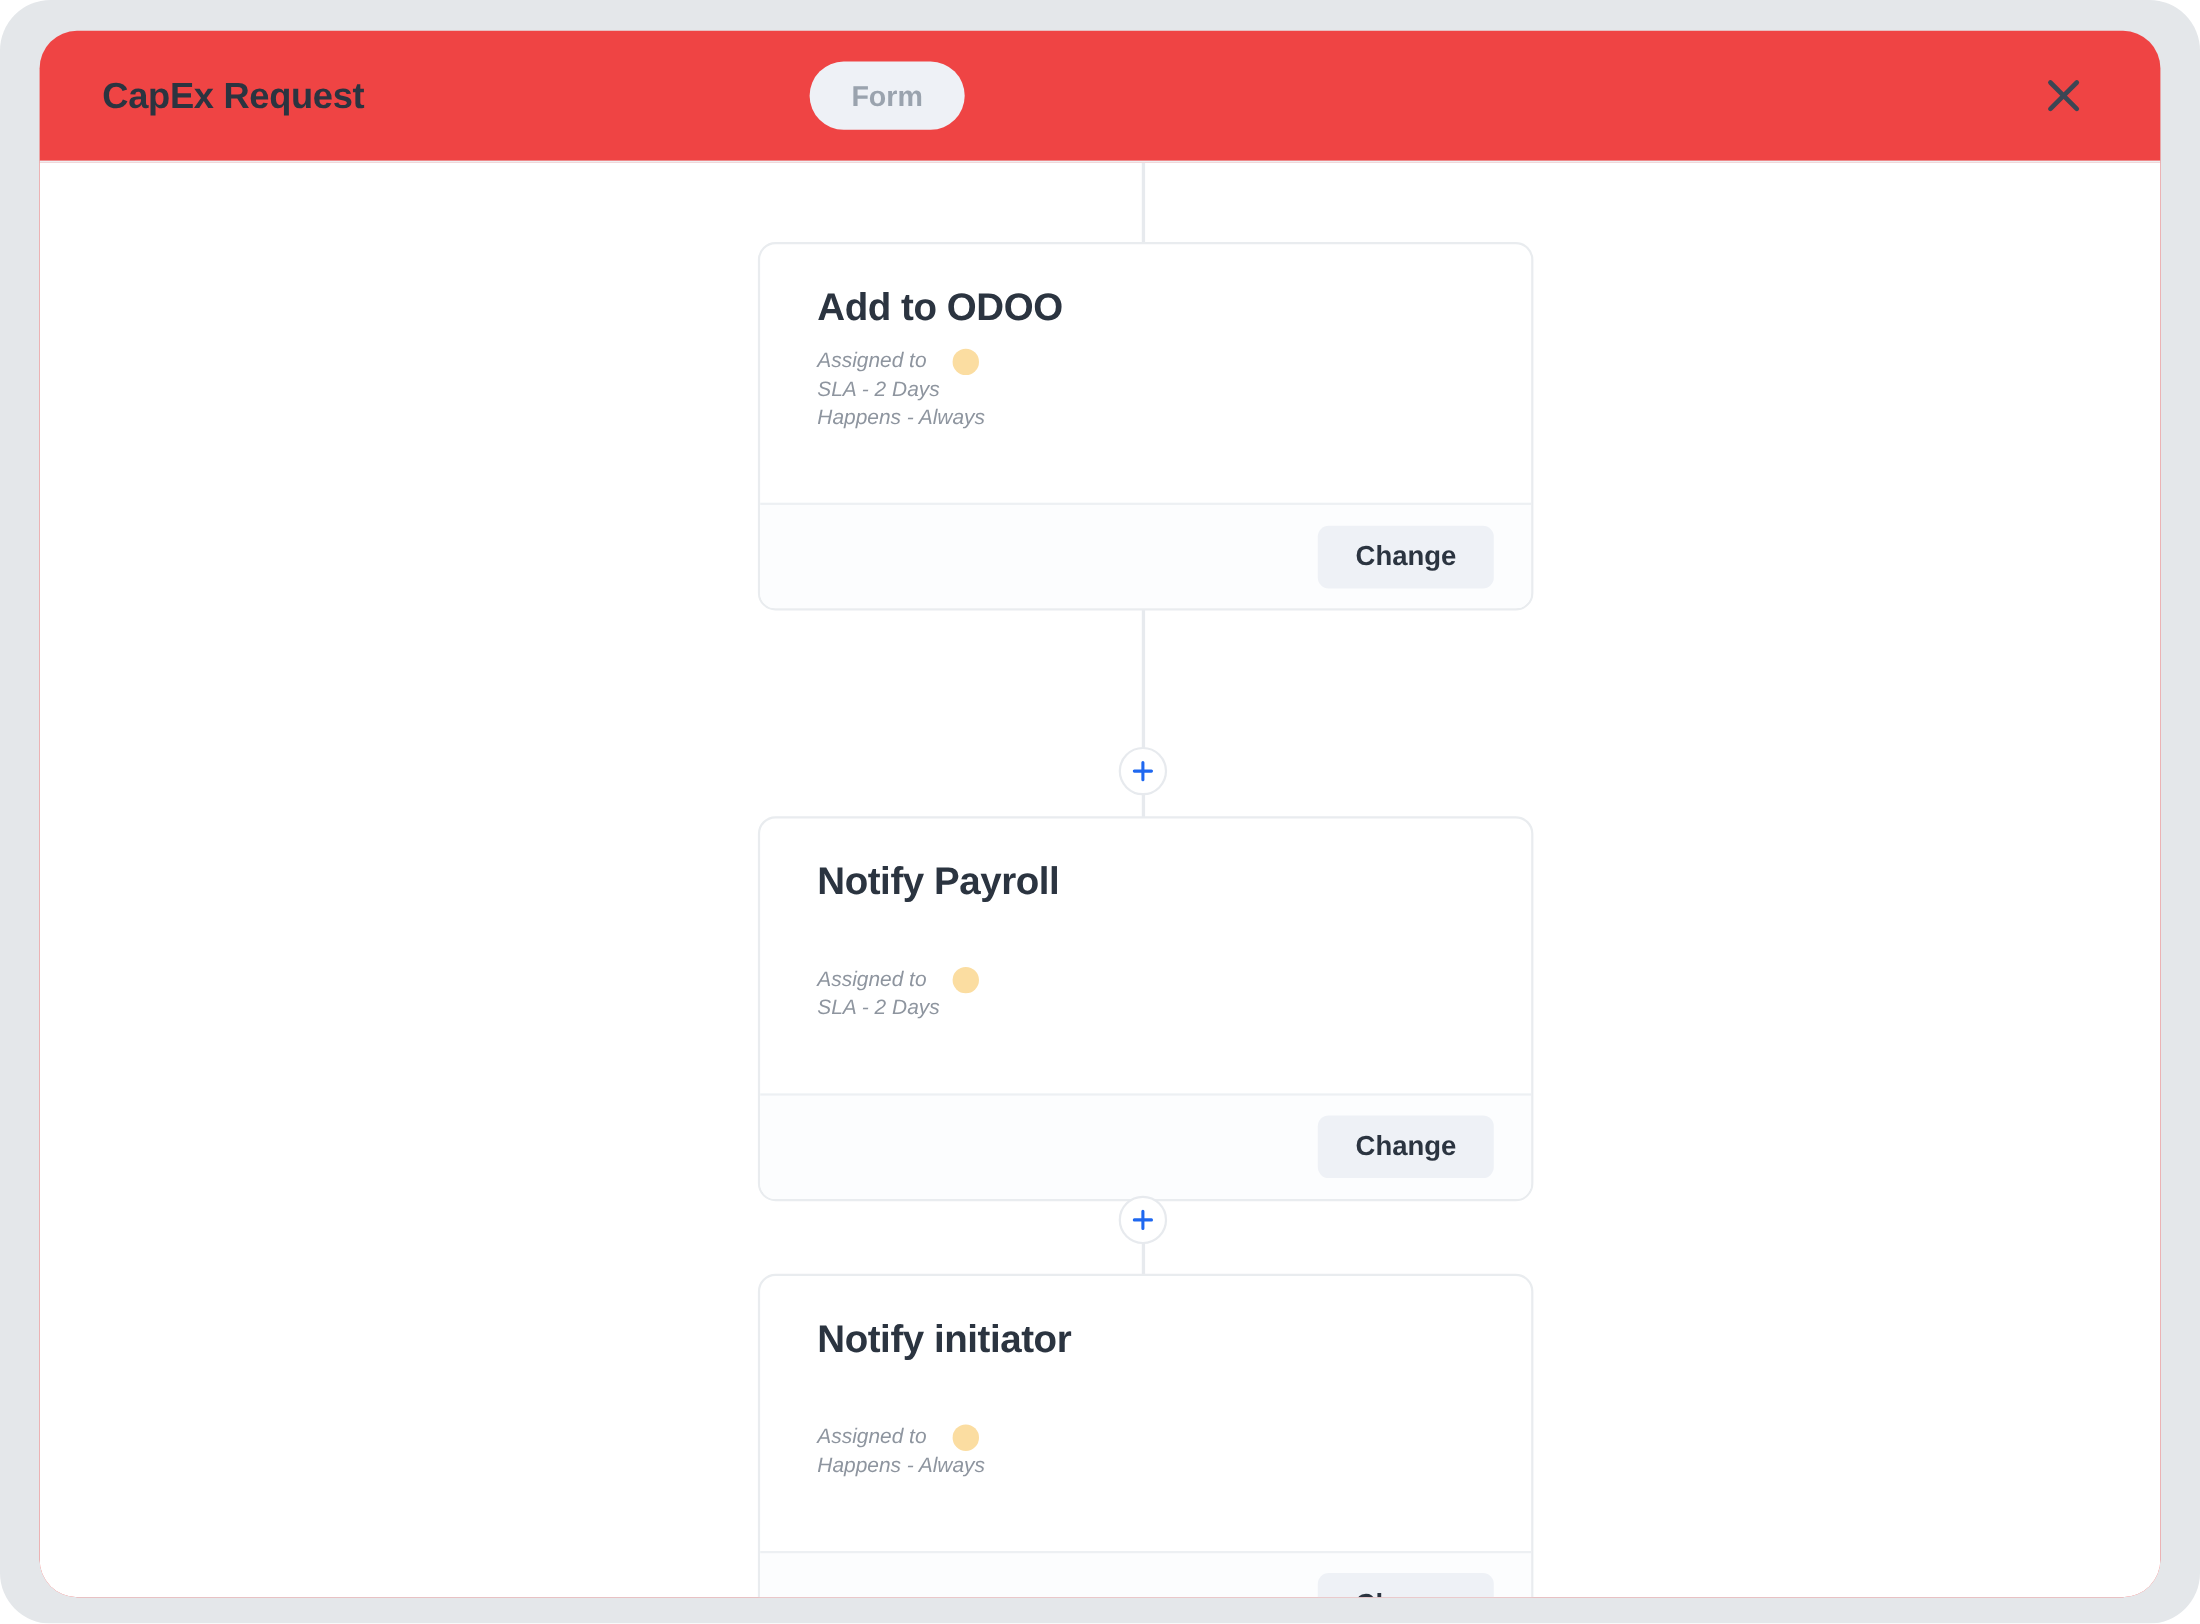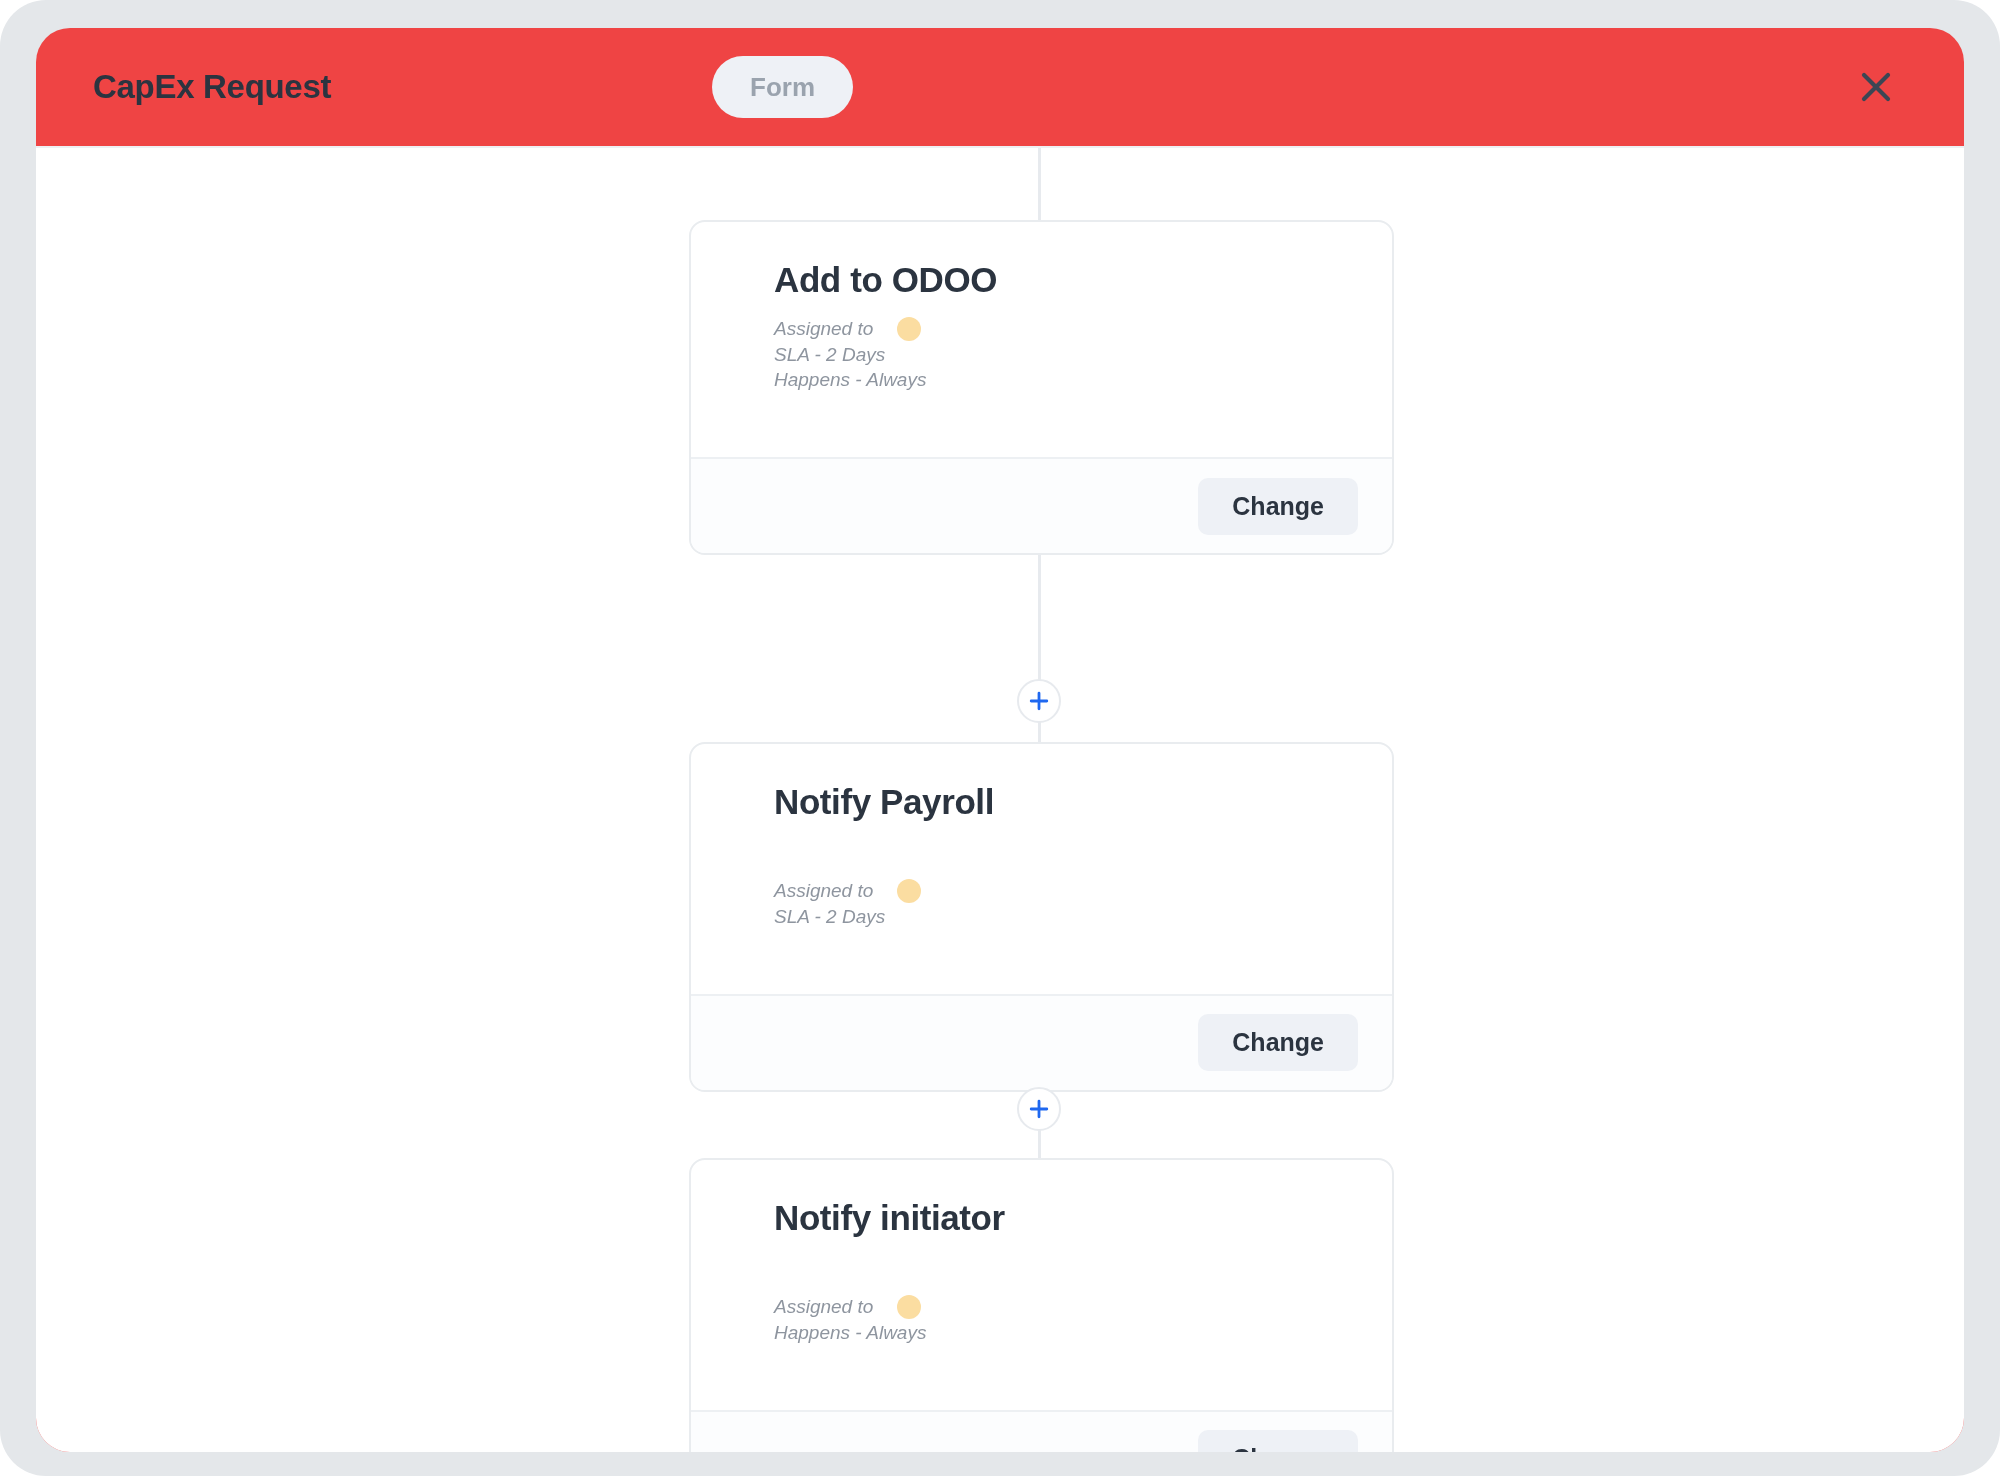--- a/index.html
+++ b/index.html
@@ -54,21 +54,21 @@
     transform: translateY(-50%);
     font-size: 33px;
     font-weight: 700;
     color: #2b3440;
     letter-spacing: -0.3px;
     white-space: nowrap;
   }
 
   .tabs {
     position: absolute;
-    left: 676px;
+    left: 700px;
     top: 50%;
     transform: translateY(-50%);
     display: flex;
     gap: 14px;
   }
 
   .tab {
     border: none;
     outline: none;
     cursor: pointer;
@@ -134,21 +134,21 @@
   
   .node {
     position: absolute;
     background: #ffffff;
     border: 2px solid #e9ecef;
     border-radius: 16px;
     overflow: hidden;
   }
 
   .node-body {
-    padding: 38px 52px 34px 83px;
+    padding: 38px 52px 34px 52px;
   }
 
   .node-title {
     font-size: 35px;
     font-weight: 700;
     color: #2b3440;
     letter-spacing: -0.4px;
     line-height: 1.15;
   }
 

